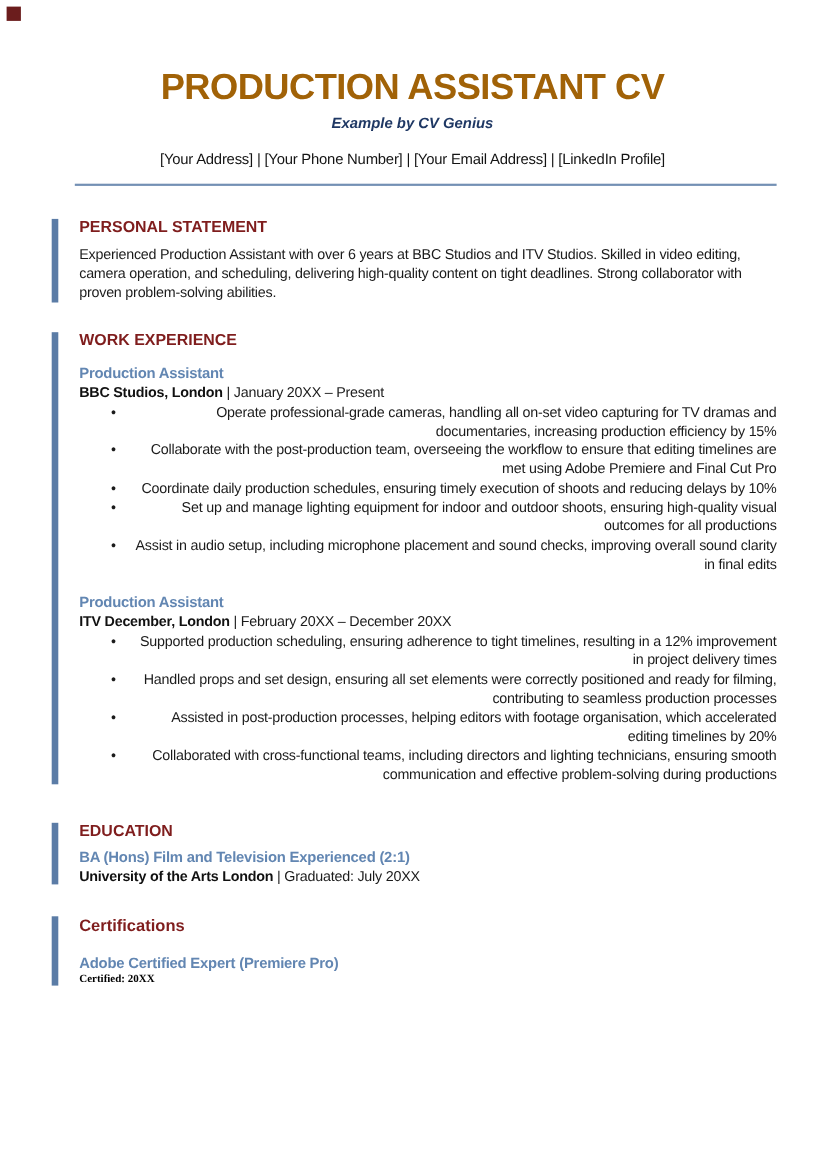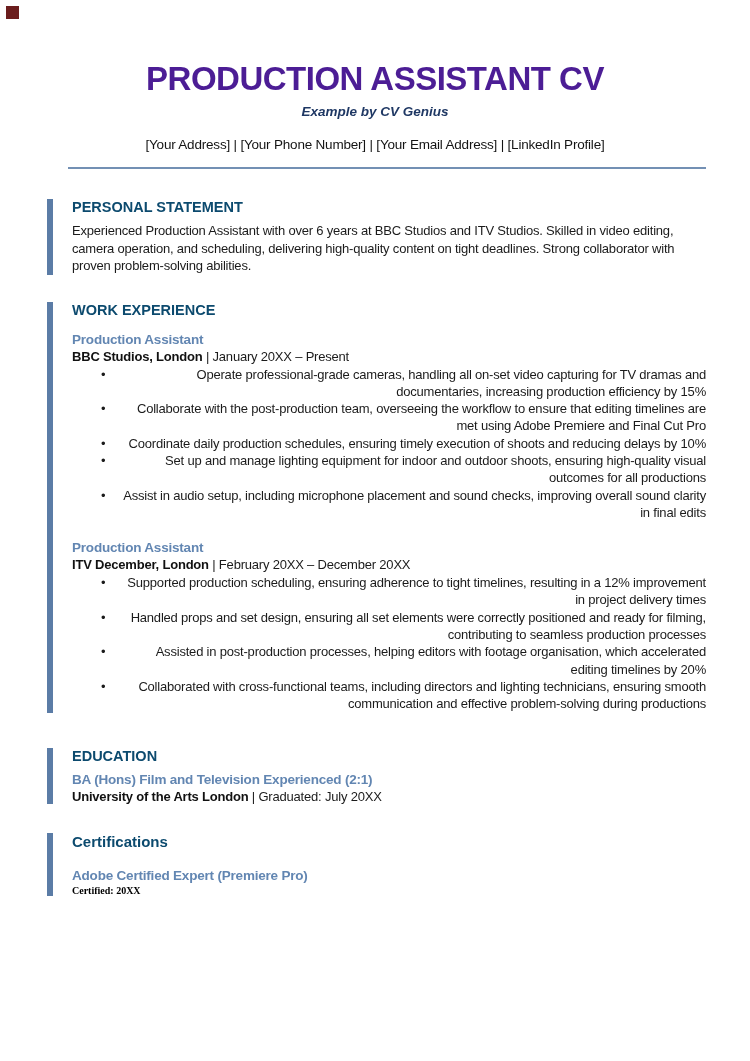--- a/index.html
+++ b/index.html
@@ -17,21 +17,21 @@
     left: 6px; top: 6px;
     width: 13px; height: 13px;
     background: #6b1d1d;
   }
   header { text-align: center; padding-top: 60px; }
   h1 {
     margin: 0;
     font-size: 33px;
     font-weight: bold;
     letter-spacing: -0.5px;
-    color: #4c1d95;
+    color: #a16207;
   }
   .subtitle {
     margin-top: 6px;
     font-size: 13.5px;
     font-style: italic;
     font-weight: bold;
     color: #1f3864;
   }
   .contact {
     margin-top: 18px;
@@ -49,21 +49,21 @@
     margin: 27px 44px 0 47px;
     padding-left: 19px;
   }
   .sec-personal { margin-top: 30px; }
   .sec-education { margin-top: 35px; }
   .sec-certifications { margin-top: 29px; }
   h2 {
     margin: 0;
     font-size: 14.5px;
     font-weight: bold;
-    color: #0c4a6e;
+    color: #7f1d1d;
   }
   h2.mixedcase { font-size: 15px; }
   .body-text {
     margin: 7px 0 0;
     font-size: 13px;
     line-height: 17.5px;
     letter-spacing: -0.2px;
   }
   .job { margin-top: 14px; }
   .job2 { margin-top: 19px; }

